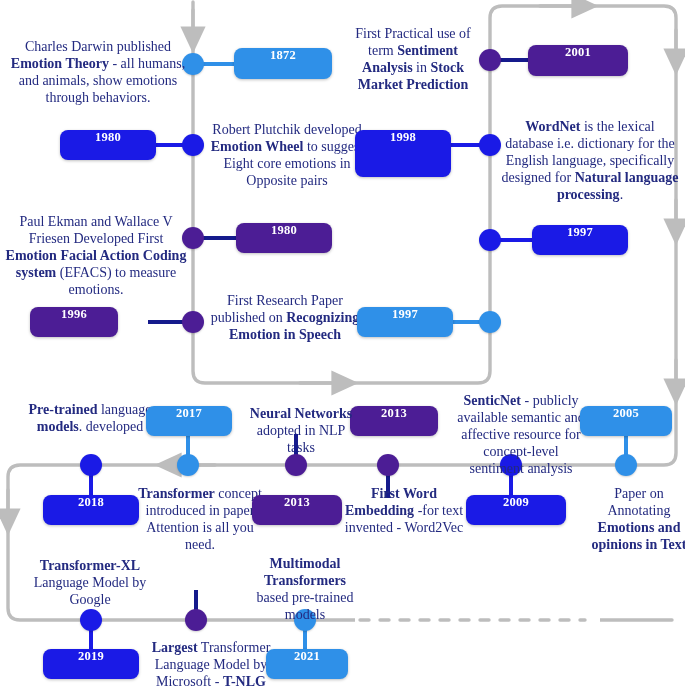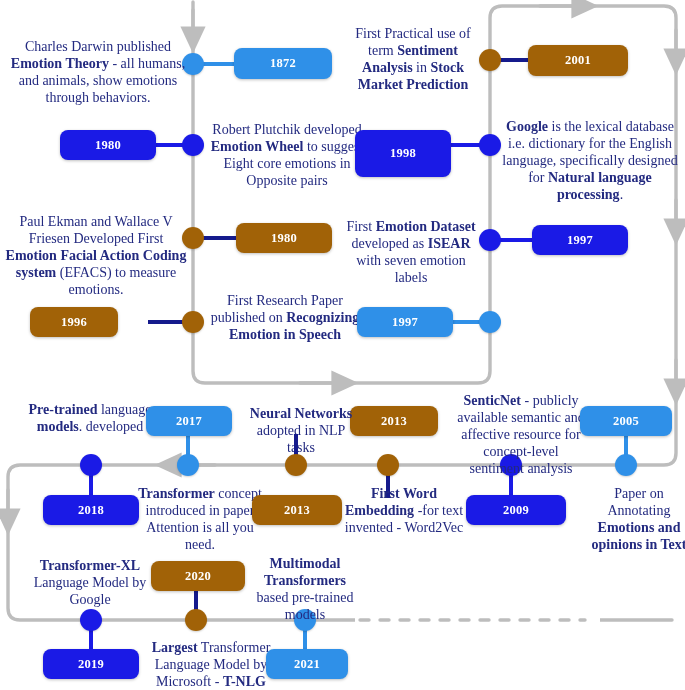--- a/index.html
+++ b/index.html
@@ -12,36 +12,36 @@
   svg.rails{position:absolute;left:0;top:0;width:685px;height:690px;pointer-events:none;}
 
   .node{
     position:absolute;border-radius:50%;
     box-shadow:0 1px 2px rgba(0,0,0,.18);
   }
   .connector{position:absolute;}
 
   .ybox{
     position:absolute;border-radius:8px;
-    display:flex;align-items:center;justify-content:center;
+    display:flex;justify-content:center;
     color:#ffffff;font-weight:bold;font-size:12.5px;
     letter-spacing:.3px;
     box-shadow:0 1px 3px rgba(0,0,0,.25);
   }
 
   .cap{
     position:absolute;
     font-size:14px;line-height:1.22;
     text-align:center;color:#232a80;
   }
   .cap b{font-weight:bold;}
 
   .c-light{background:#2f90e8;}
   .c-mid{background:#1a1ae6;}
-  .c-navy{background:#a16207;}
+  .c-navy{background:#4c1d95;}
 
   .ln-light{background:#2f90e8;}
   .ln-mid{background:#1a1ae6;}
   .ln-navy{background:#151a8c;}
 </style>
 </head>
 <body>
 
 <div id="canvas">
 
@@ -109,28 +109,27 @@
   <div class="ybox c-navy" style="left:528px;top:45px;width:100px;height:31px;">
     <span>2001</span>
   </div>
   <div class="cap" style="left:350px;top:25px;width:126px;">First Practical use of term <b>Sentiment Analysis</b> in <b>Stock Market Prediction</b></div>
 
   <div class="connector ln-mid" style="left:443px;top:143px;width:42px;height:4px;"></div>
   <div class="node c-mid" style="left:479px;top:134px;width:22px;height:22px;"></div>
   <div class="ybox c-mid" style="left:355px;top:130px;width:96px;height:47px;">
     <span>1998</span>
   </div>
-  <div class="cap" style="left:500px;top:118px;width:180px;"><b>Google</b> is the lexical database i.e. dictionary for the English language, specifically designed for <b>Natural language processing</b>.</div>
+  <div class="cap" style="left:500px;top:118px;width:180px;"><b>WordNet</b> is the lexical database i.e. dictionary for the English language, specifically designed for <b>Natural language processing</b>.</div>
 
   <div class="connector ln-mid" style="left:496px;top:238px;width:42px;height:4px;"></div>
   <div class="node c-mid" style="left:479px;top:229px;width:22px;height:22px;"></div>
   <div class="ybox c-mid" style="left:532px;top:225px;width:96px;height:30px;">
     <span>1997</span>
   </div>
-  <div class="cap" style="left:345px;top:218px;width:132px;">First <b>Emotion Dataset</b> developed as <b>ISEAR</b> with seven emotion labels</div>
 
   <div class="connector ln-light" style="left:443px;top:320px;width:42px;height:4px;"></div>
   <div class="node c-light" style="left:479px;top:311px;width:22px;height:22px;"></div>
   <div class="ybox c-light" style="left:357px;top:307px;width:96px;height:30px;">
     <span>1997</span>
   </div>
 
   <div class="connector ln-mid" style="left:89px;top:470px;width:4px;height:28px;"></div>
   <div class="node c-mid" style="left:80px;top:454px;width:22px;height:22px;"></div>
   <div class="ybox c-mid" style="left:43px;top:495px;width:96px;height:30px;">
@@ -175,23 +174,20 @@
 
   <div class="connector ln-mid" style="left:89px;top:625px;width:4px;height:27px;"></div>
   <div class="node c-mid" style="left:80px;top:609px;width:22px;height:22px;"></div>
   <div class="ybox c-mid" style="left:43px;top:649px;width:96px;height:30px;">
     <span>2019</span>
   </div>
   <div class="cap" style="left:24px;top:557px;width:132px;"><b>Transformer-XL</b> Language Model by Google</div>
 
   <div class="connector ln-navy" style="left:194px;top:590px;width:4px;height:27px;"></div>
   <div class="node c-navy" style="left:185px;top:609px;width:22px;height:22px;"></div>
-  <div class="ybox c-navy" style="left:151px;top:561px;width:94px;height:30px;">
-    <span>2020</span>
-  </div>
   <div class="cap" style="left:146px;top:639px;width:130px;"><b>Largest</b> Transformer Language Model by Microsoft - <b>T-NLG</b></div>
 
   <div class="connector ln-light" style="left:303px;top:625px;width:4px;height:27px;"></div>
   <div class="node c-light" style="left:294px;top:609px;width:22px;height:22px;"></div>
   <div class="ybox c-light" style="left:266px;top:649px;width:82px;height:30px;">
     <span>2021</span>
   </div>
   <div class="cap" style="left:250px;top:555px;width:110px;"><b>Multimodal Transformers</b> based pre-trained models</div>
 
 </div>

